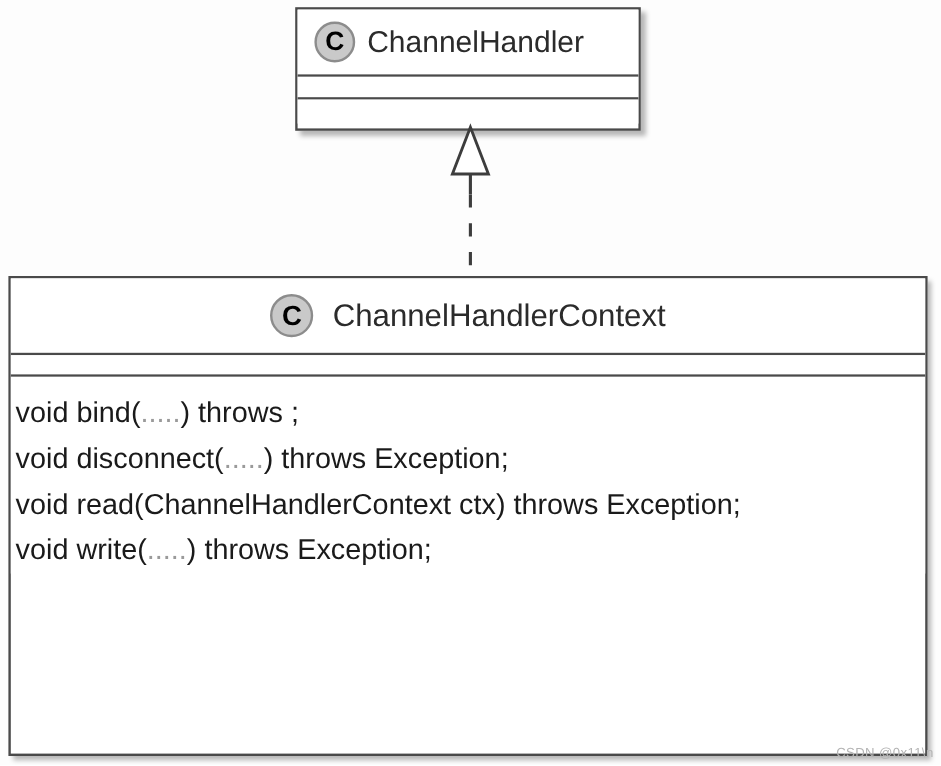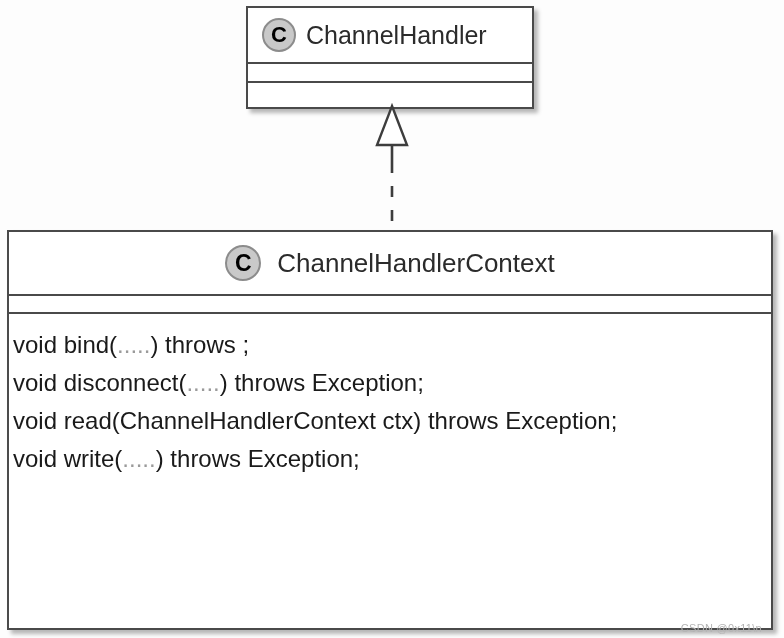--- a/index.html
+++ b/index.html
@@ -125,21 +125,21 @@
     left: 366px;
     top: 100px;
     width: 52px;
     height: 132px;
     overflow: visible;
   }
 
   
   #watermark {
     position: absolute;
-    right: 22px;
+    right: 6px;
     bottom: 4px;
     font-size: 11px;
     color: #b4b4b4;
     letter-spacing: 0.3px;
     white-space: nowrap;
     margin-left: 40px;
   }
 </style>
 </head>
 <body>

